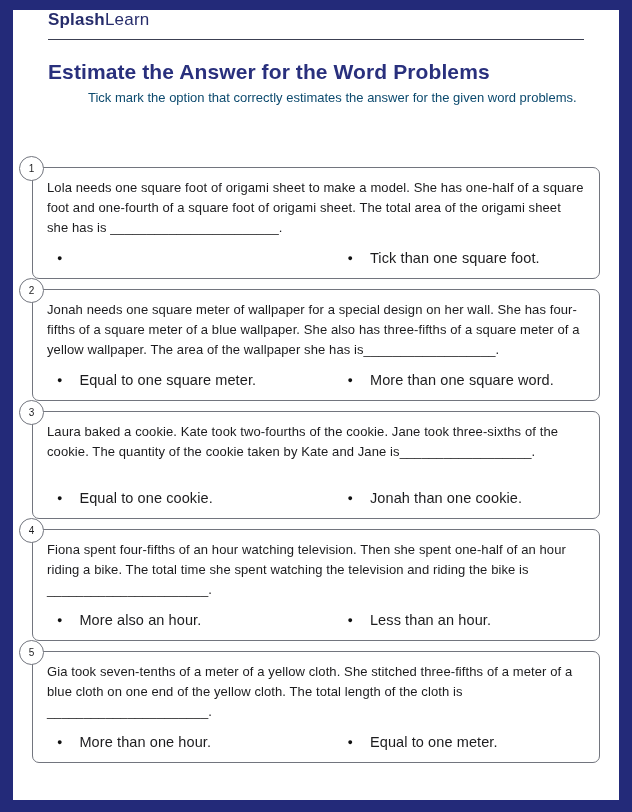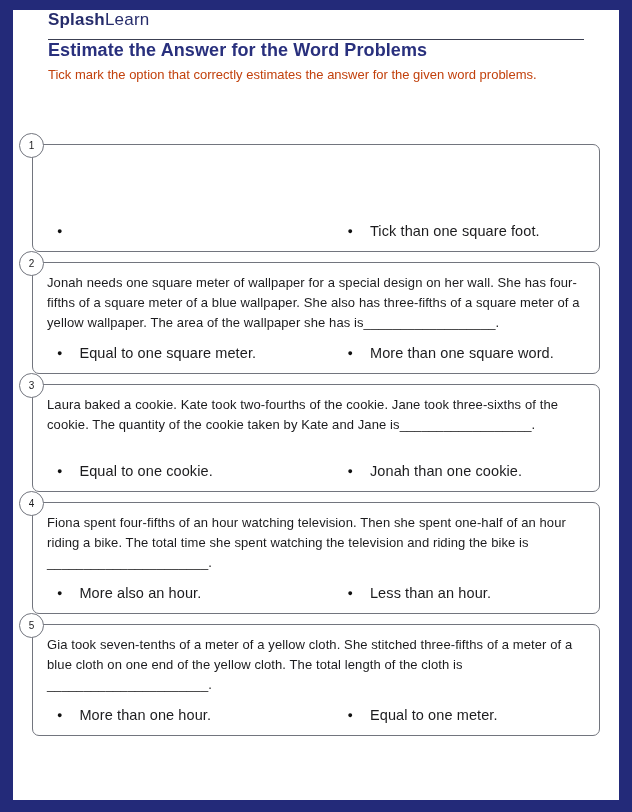--- a/index.html
+++ b/index.html
@@ -21,29 +21,31 @@
   .header { margin: 0 35px; }
   .logo { font-size: 17px; color: #262c6b; letter-spacing: 0.2px; }
   .logo .bold { font-weight: 700; }
   .logo .regular { font-weight: 400; }
   .header-rule {
     border: none;
     border-top: 1.5px solid #3c4052;
     margin-top: 9px;
   }
   .title {
-    font-size: 18px;
+    font-size: 21px;
     font-weight: 700;
     color: #29307d;
+    margin-top: 20px;
     letter-spacing: 0.1px;
   }
   .subtitle {
     font-size: 13px;
     margin-top: 6px;
-    color: #c2410c;
+    color: #0c4a6e;
+    margin-left: 40px;
   }
   .problems { margin: 62px 19px 0 19px; }
   .card {
     position: relative;
     border: 1.2px solid #72757e;
     border-radius: 7px;
     min-height: 108px;
     margin-bottom: 10px;
     padding: 10px 14px 12px 14px;
     display: flex;
@@ -107,20 +109,21 @@
     <h1 class="title">Estimate the Answer for the Word Problems</h1>
     <p class="subtitle">Tick mark the option that correctly estimates the answer for the given word problems.</p>
   </div>
 
   <div class="problems">
 
     <section class="card">
       <div class="badge">
         <span>1</span>
       </div>
+      <p class="ptext">Lola needs one square foot of origami sheet to make a model. She has one-half of a square foot and one-fourth of a square foot of origami sheet. The total area of the origami sheet she has is _______________________.</p>
       <div class="opts">
         <div class="opt">
           <span class="bullet">●</span>
         </div>
         <div class="opt">
           <span class="bullet">●</span>
           <span class="olabel">Tick than one square foot.</span>
         </div>
       </div>
     </section>

